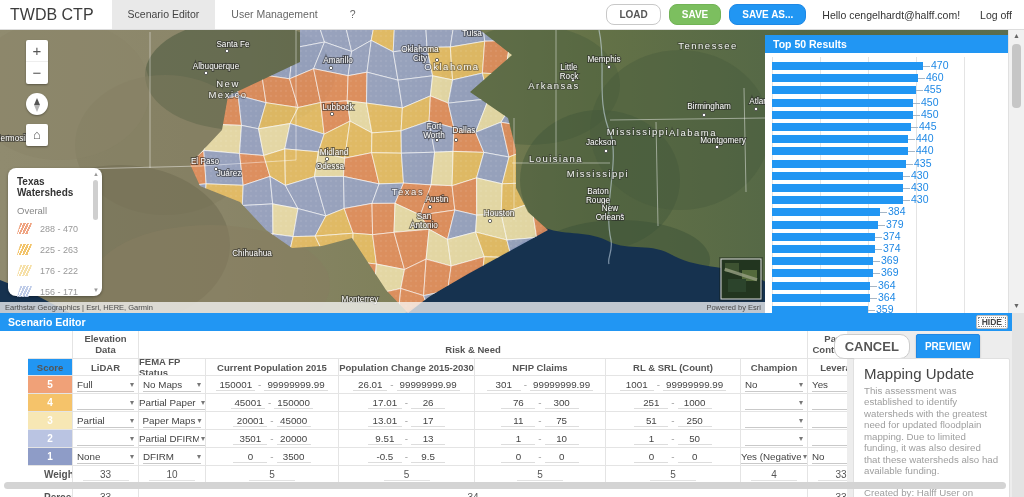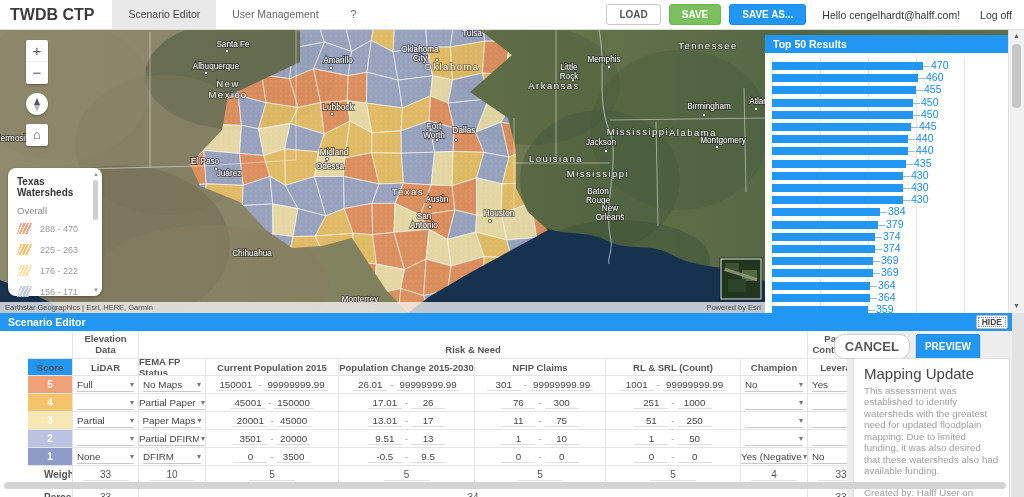--- a/index.html
+++ b/index.html
@@ -2,25 +2,25 @@
 <html><head>
 <meta charset="utf-8">
 <style>
   * { margin:0; padding:0; box-sizing:border-box; }
   html,body { width:1024px; height:497px; overflow:hidden; background:#e3e3e3;
     font-family:"Liberation Sans", sans-serif; position:relative; }
 
   
   .nav { position:absolute; top:0; left:0; width:1024px; height:30px; background:#fff;
     border-bottom:1px solid #ddd; display:flex; align-items:stretch; z-index:10; }
-  .nav-title { font-size:16px; font-weight:bold; color:#3c3c3c; line-height:29px; padding:0 18px 0 10px; }
+  .nav-title { font-size:16px; font-weight:normal; color:#3c3c3c; line-height:29px; padding:0 18px 0 10px; }
   .nav-tab { font-size:10.5px; color:#666; line-height:29px; padding:0 16px; cursor:pointer; }
   .nav-tab.active { background:#e9e9e9; color:#444; }
   .nav-right { margin-left:auto; display:flex; align-items:center; padding-right:12px; gap:8px; }
-  .btn { height:21px; border-radius:3px; font-size:10px; font-weight:bold; padding:0 12px;
+  .btn { height:21px; border-radius:8px; font-size:10px; font-weight:bold; padding:0 12px;
     border:1px solid transparent; font-family:"Liberation Sans",sans-serif; cursor:pointer; }
   .btn-load { background:#fff; border-color:#c8c8c8; color:#555; }
   .btn-save { background:#7CBF5F; border-color:#72b356; color:#fff; }
   .btn-saveas { background:#2196F3; border-color:#1e88e5; color:#fff; }
   .greeting { font-size:10.5px; color:#333; margin-left:8px; }
   .logoff { font-size:10.5px; color:#333; margin-left:12px; cursor:pointer; }
 
   
   .map { position:absolute; top:30px; left:0; width:1024px; height:283px; overflow:hidden; z-index:1; }
   .map svg text { font-family:"Liberation Sans",sans-serif; }

